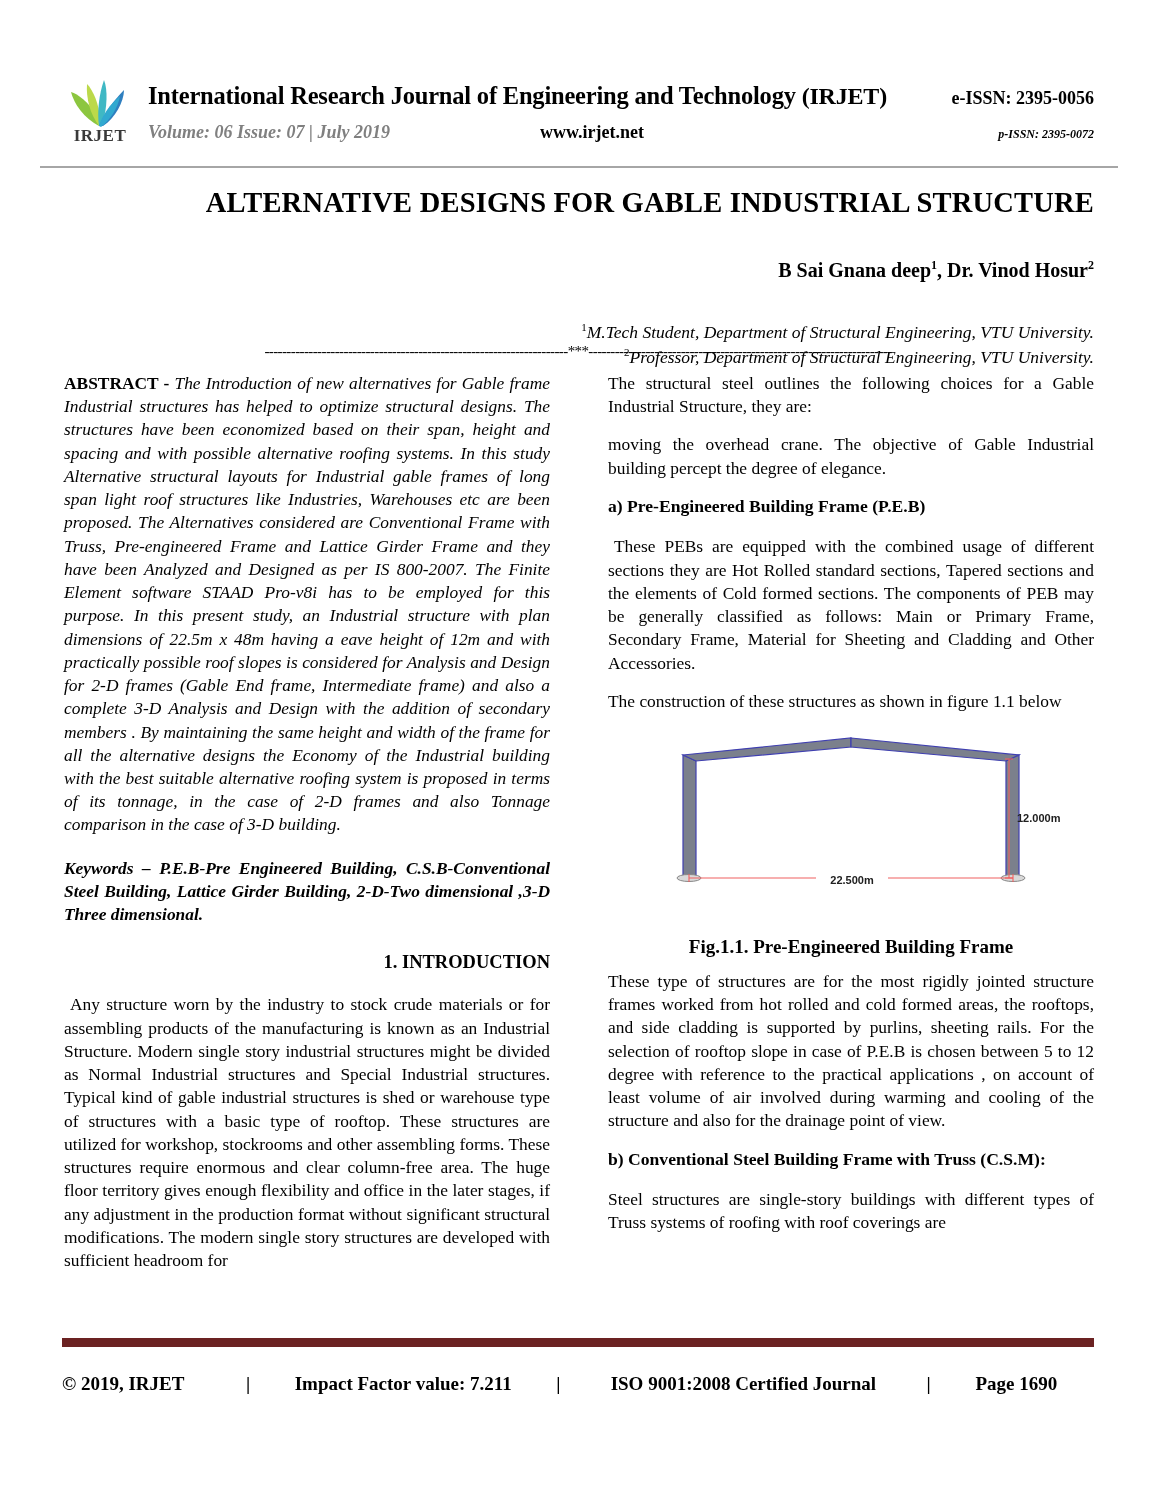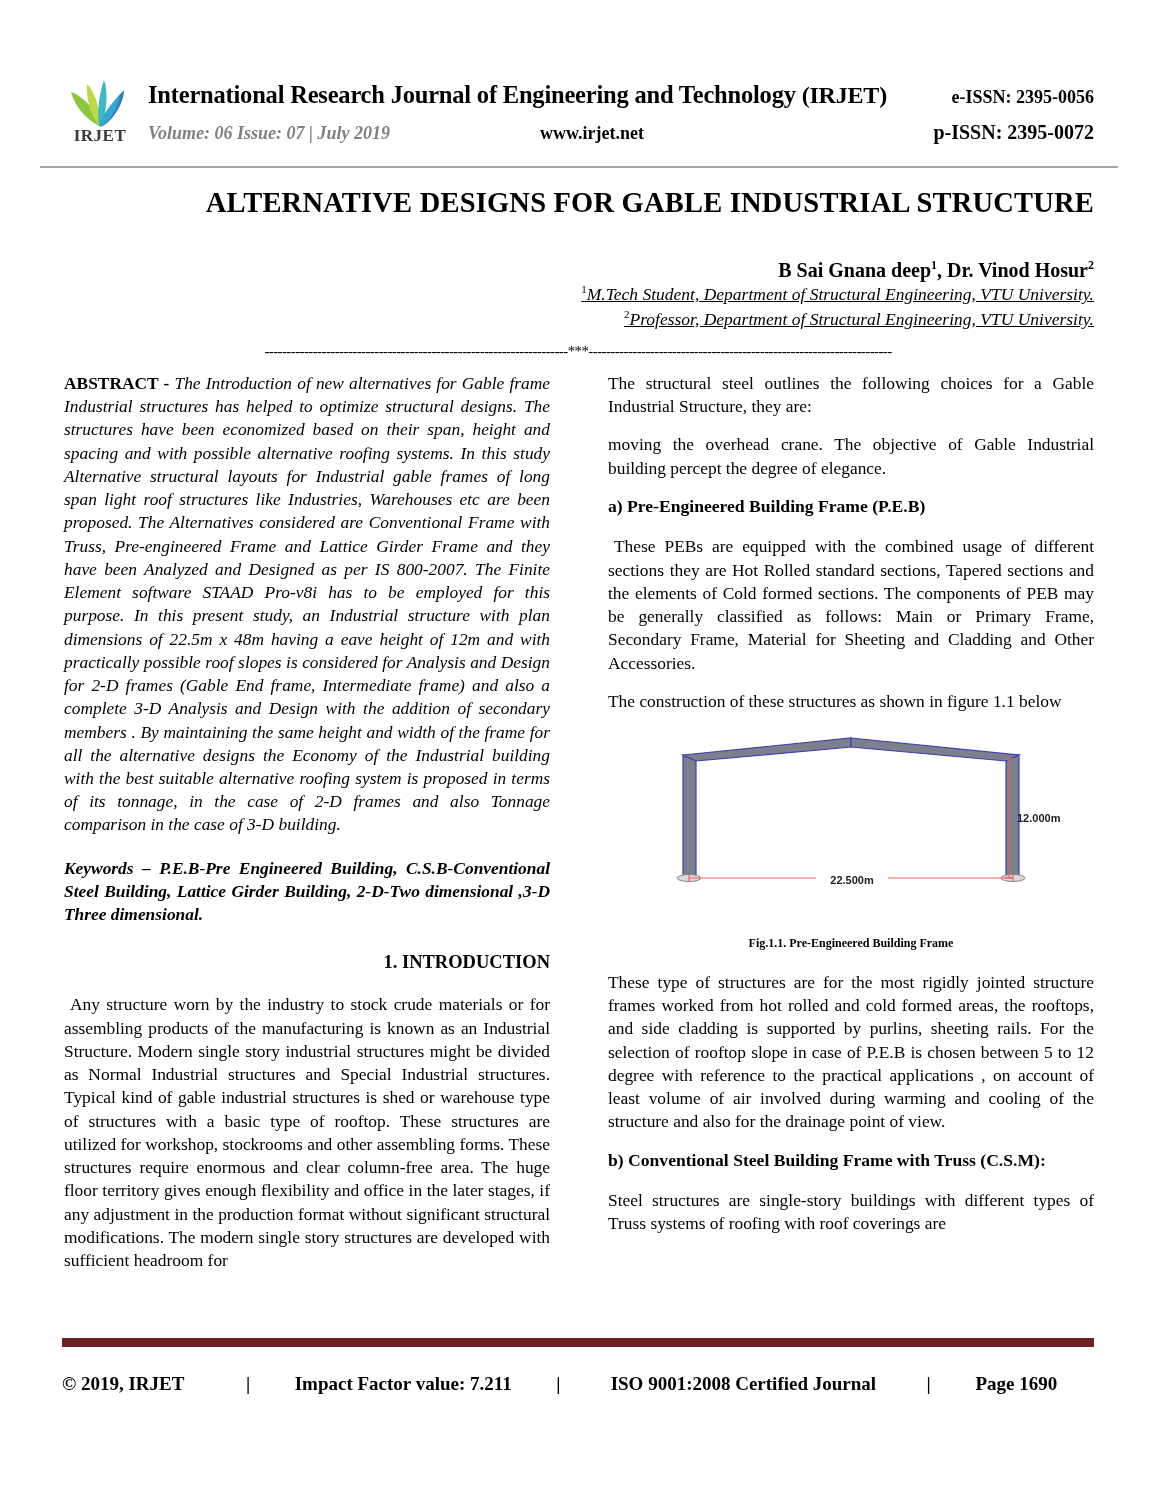--- a/index.html
+++ b/index.html
@@ -102,22 +102,23 @@
     font-family: "Liberation Serif", serif;
     font-weight: bold;
     font-size: 18px;
     flex: 1;
     text-align: left;
     padding-left: 62px;
   }
   .hdr-pissn {
     font-family: "Liberation Serif", serif;
     font-weight: bold;
-    font-size: 20px;
+    font-size: 12px;
     white-space: nowrap;
+    font-style: italic;
   }
   .header-rule {
     position: absolute;
     left: 40px;
     top: 166px;
     width: 1078px;
     height: 2px;
     background: #a6a6a6;
   }
 
@@ -141,22 +142,22 @@
     font-family: "Liberation Serif", serif;
     font-weight: bold;
     font-size: 20px;
     margin-top: 38px;
   }
   .authors sup { font-size: 12px; }
   .affiliations {
     font-family: "Liberation Serif", serif;
     font-style: italic;
     font-size: 17.5px;
+    margin-top: 38px;
     line-height: 1.42;
-    text-decoration: underline;
   }
   .affiliations sup { font-size: 11px; font-style: normal;}
 
   .sep-line {
     position: absolute;
     left: 62px;
     top: 344px;
     width: 1032px;
     text-align: center;
     font-family: "Liberation Serif", serif;
@@ -215,23 +216,23 @@
   .indent-p { text-indent: 6px; }
 
   
   .figure-wrap {
     margin: 14px 0 6px 0;
     text-align: center;
   }
   .fig-caption {
     font-family: "Liberation Serif", serif;
     font-weight: bold;
-    font-size: 12px;
+    font-size: 19px;
     text-align: center;
-    margin: 24px 0 20px 0;
+    margin: 24px 0 12px 0;
   }
 
   
   .footer-rule {
     position: absolute;
     left: 62px;
     top: 1338px;
     width: 1032px;
     height: 9px;
     background: #6b2222;

